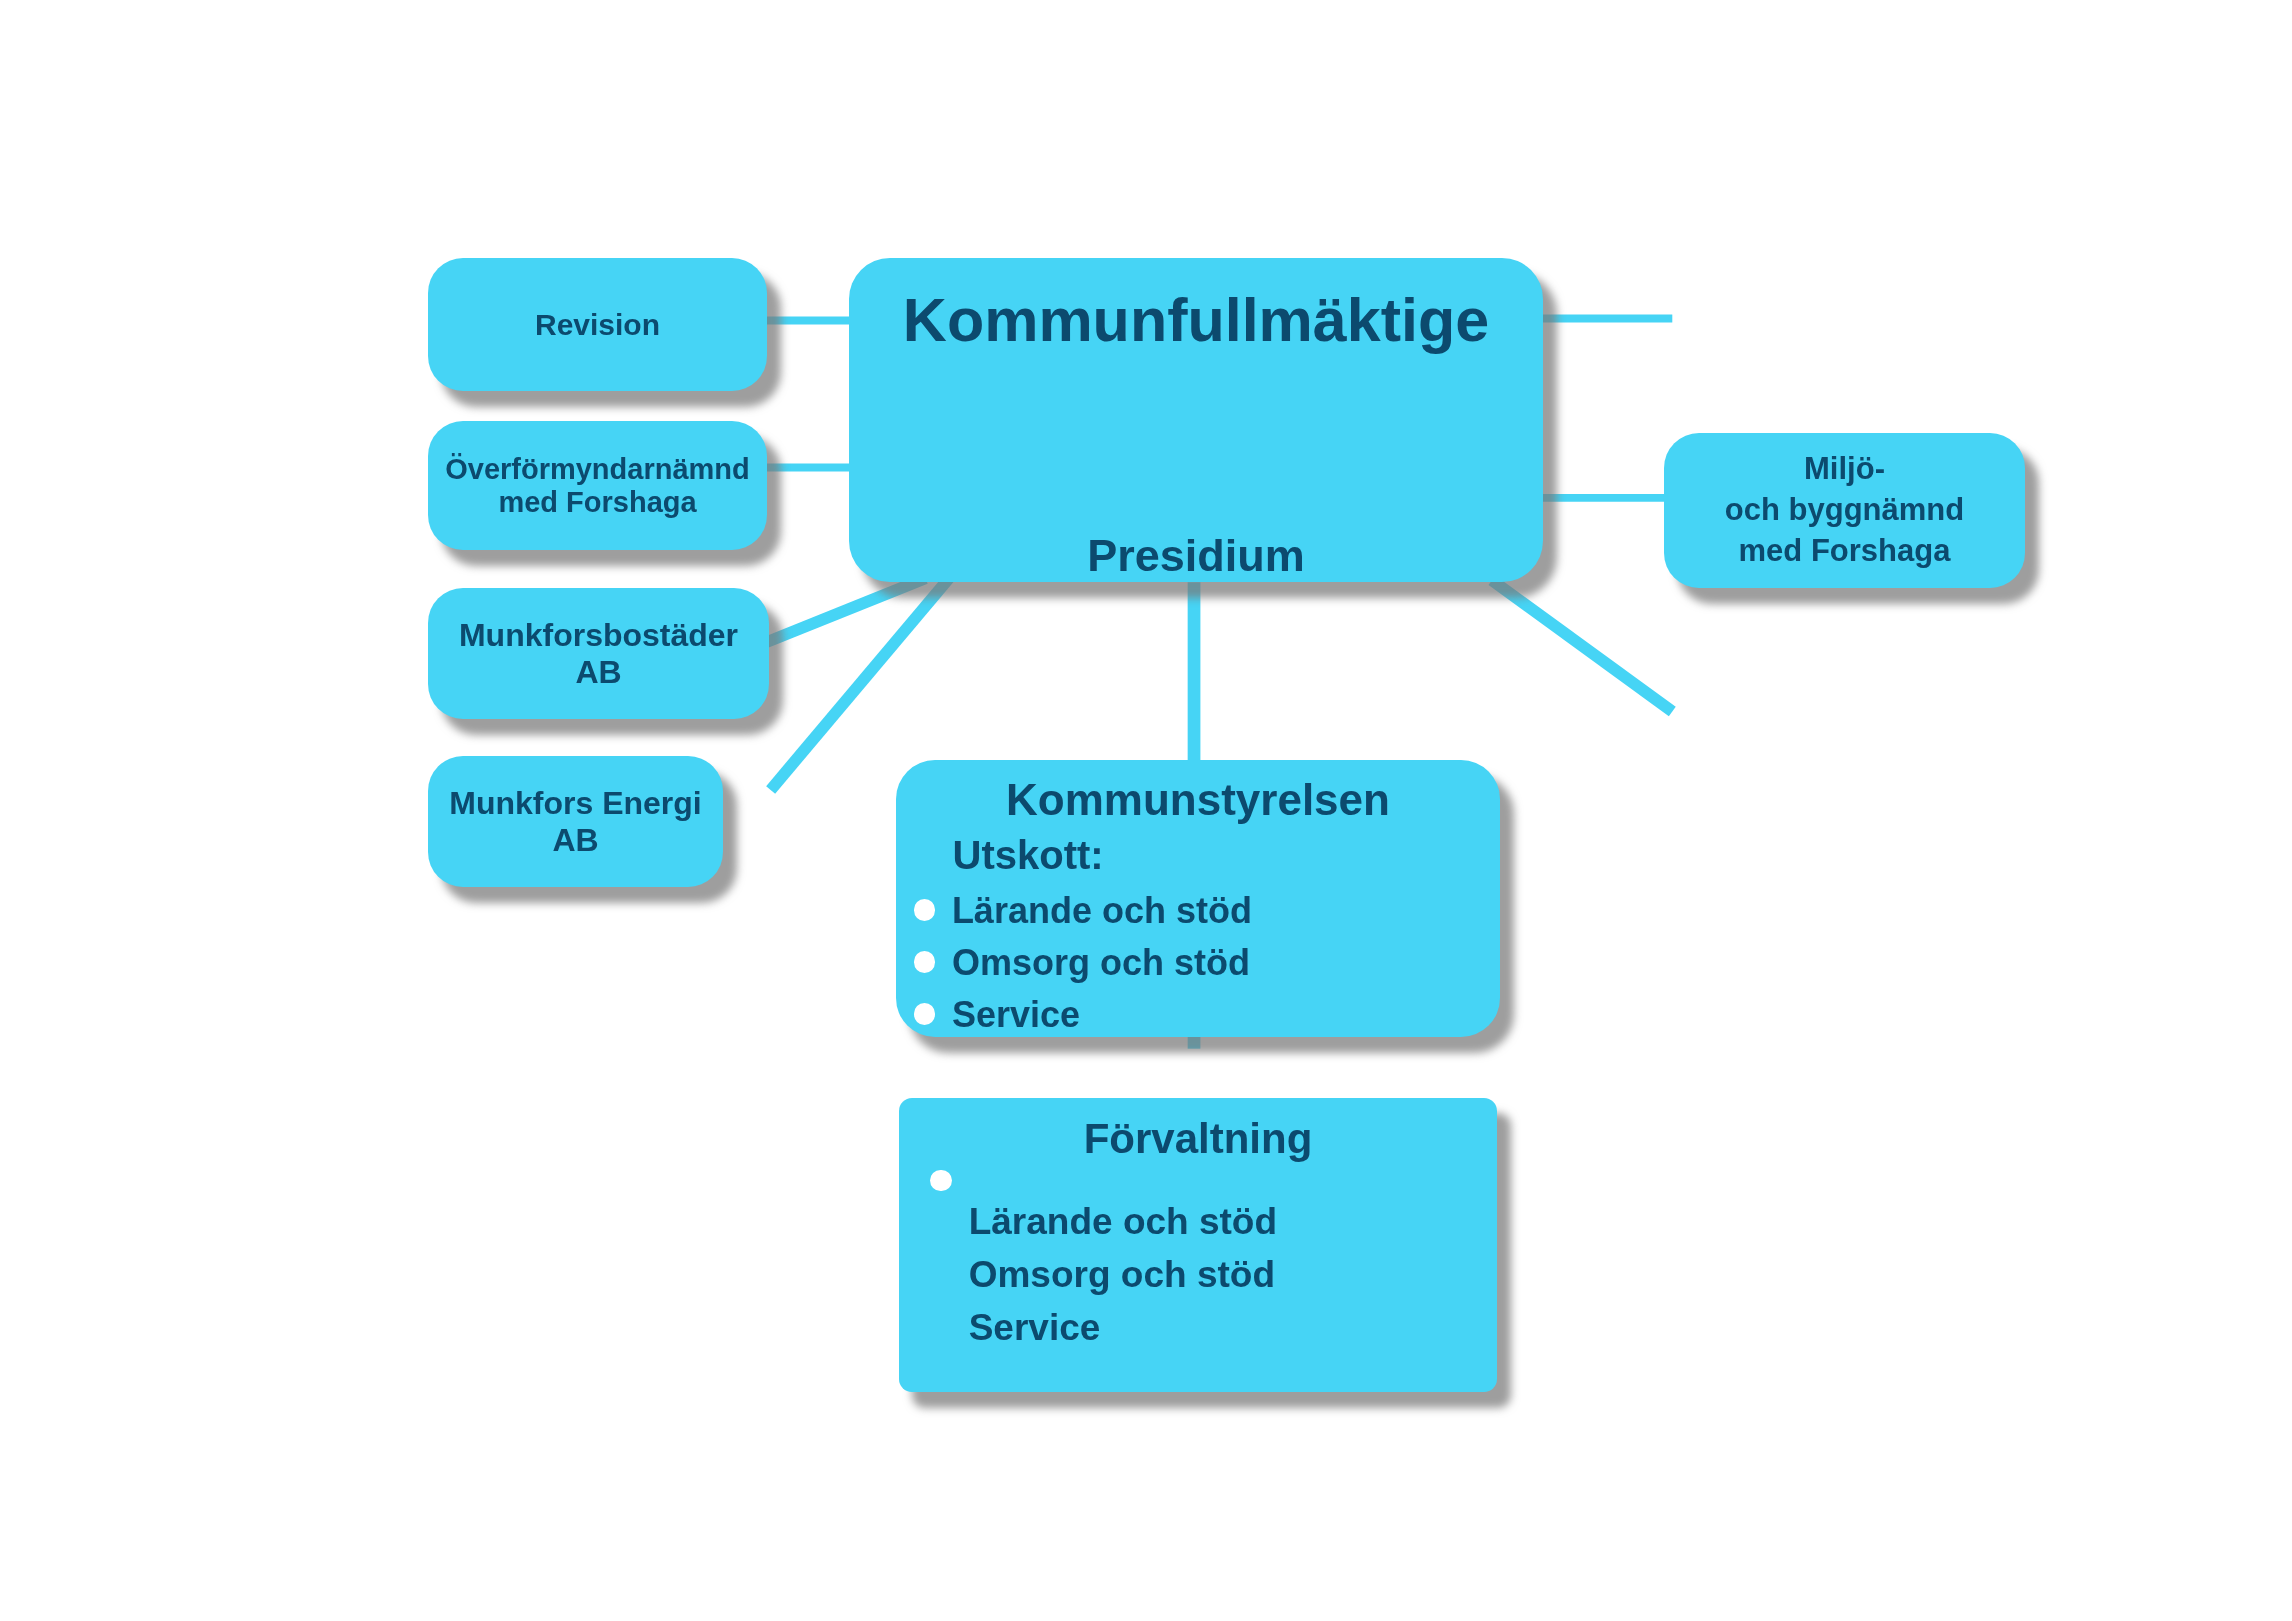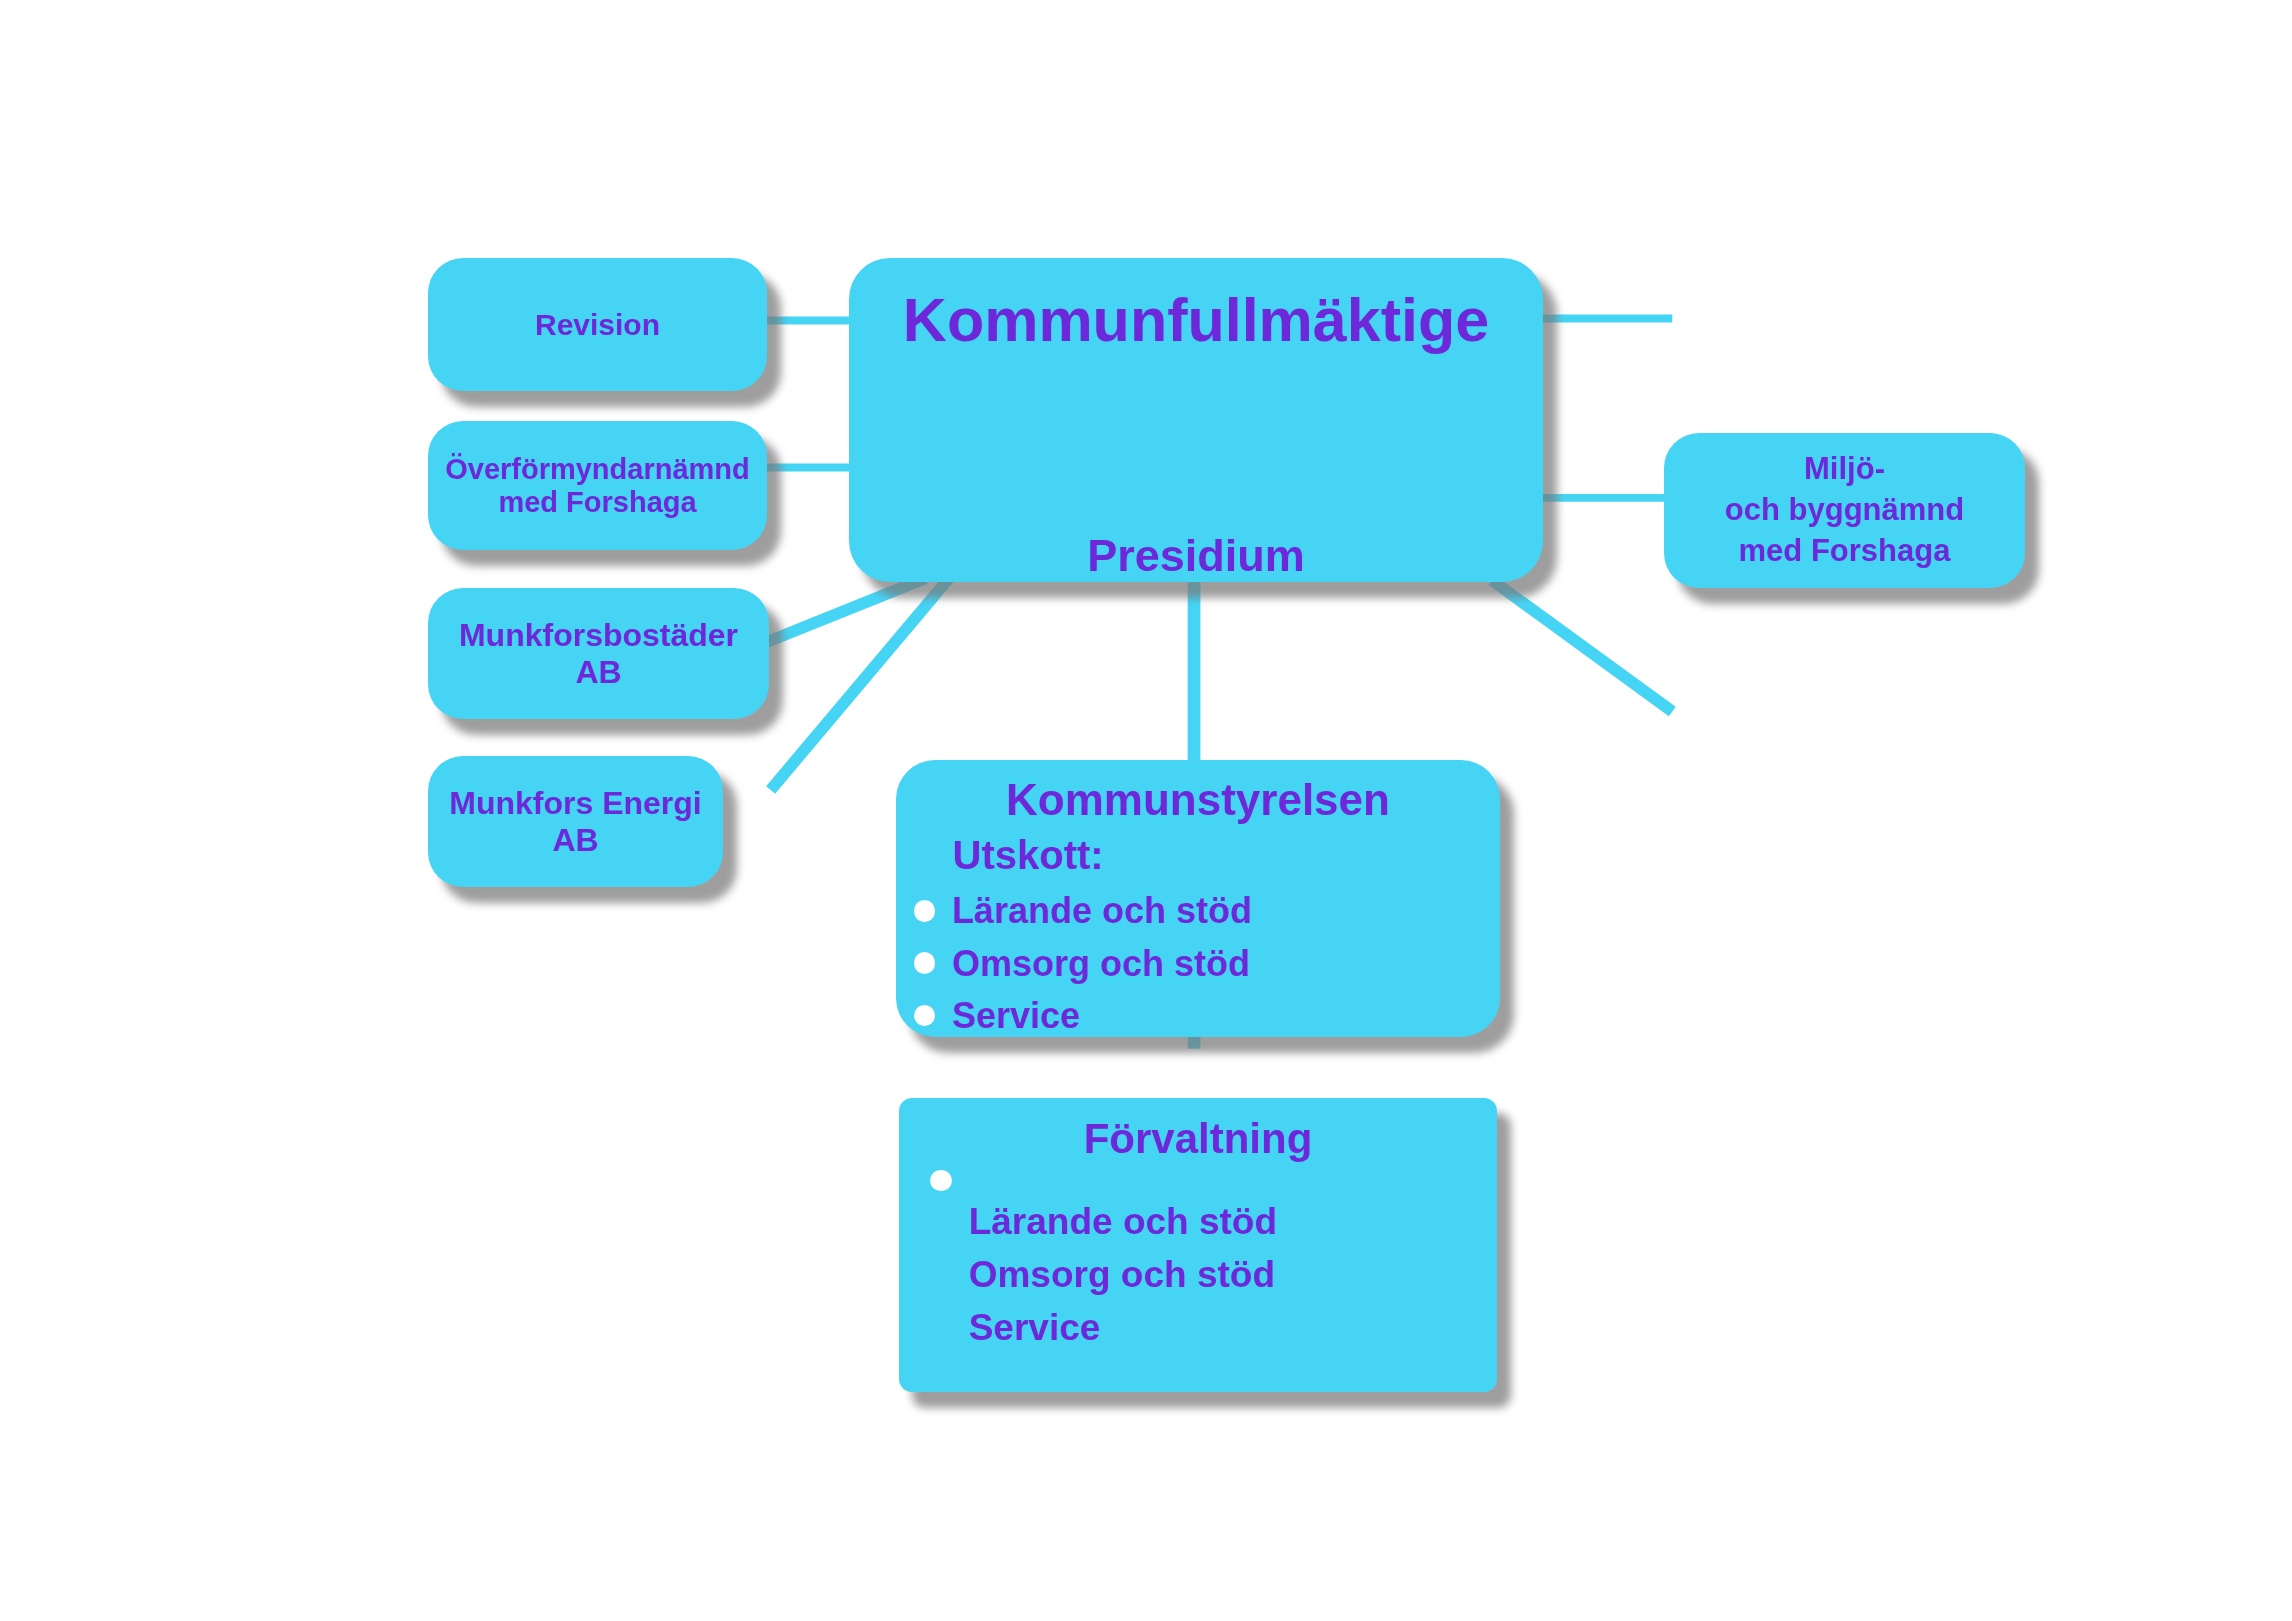--- a/index.html
+++ b/index.html
@@ -1,18 +1,18 @@
 <!DOCTYPE html>
 <html><head>
 <meta charset="utf-8">
 <style>
   html,body{margin:0;padding:0;background:#ffffff;}
   .canvas{
     position:relative;width:2293px;height:1621px;background:#ffffff;
-    font-family:"Liberation Sans",sans-serif;font-weight:bold;color:#6d28d9;overflow:hidden;
+    font-family:"Liberation Sans",sans-serif;font-weight:bold;color:#0c4a6e;overflow:hidden;
   }
   .connectors{position:absolute;left:0;top:0;z-index:1;}
   .connectors line{stroke:#46d4f5;}
   .node{
     position:absolute;z-index:2;background:#46d4f5;border-radius:35px;
     box-shadow:13.7px 15.7px 8.8px rgba(120,120,120,0.72);
     display:flex;flex-direction:column;align-items:center;justify-content:center;
     text-align:center;box-sizing:border-box;
   }
   .small{font-size:30px;line-height:1.38;}
@@ -30,21 +30,21 @@
     left:849px;top:258px;width:694px;height:324px;border-radius:41px;
     justify-content:flex-start;padding-top:29px;
   }
   #kommunfullmaktige .kf-title{font-size:61px;line-height:1.1;}
   #kommunfullmaktige .kf-spacer{flex:1;}
   #kommunfullmaktige .kf-sub1{font-size:45px;line-height:1.15;}
   #kommunfullmaktige .kf-sub2{font-size:41px;line-height:1.2;margin-bottom:27.4px;}
   
   #kommunstyrelsen{
     left:896px;top:760px;width:604px;height:277px;border-radius:39px;
-    align-items:stretch;justify-content:space-between;text-align:left;padding:15.7px 17.6px 0 17.6px;
+    align-items:stretch;justify-content:flex-start;text-align:left;padding:15.7px 17.6px 0 17.6px;
   }
   #kommunstyrelsen .ks-title{text-align:center;font-size:44px;line-height:1.1;}
   #kommunstyrelsen .ks-sub{margin:7.8px 0 2px 39px;font-size:40px;line-height:1.15;}
   .bullet-row{display:flex;align-items:center;margin-top:8.8px;font-size:36px;line-height:1.2;}
   .dot{flex:0 0 auto;width:21.6px;height:21.6px;border-radius:50%;background:#ffffff;margin-right:16.7px;}
   
   #forvaltning{
     left:899px;top:1098px;width:598px;height:294px;border-radius:13px;
     align-items:stretch;justify-content:flex-start;text-align:left;padding:17.6px 13.7px 0 13.7px;
   }

